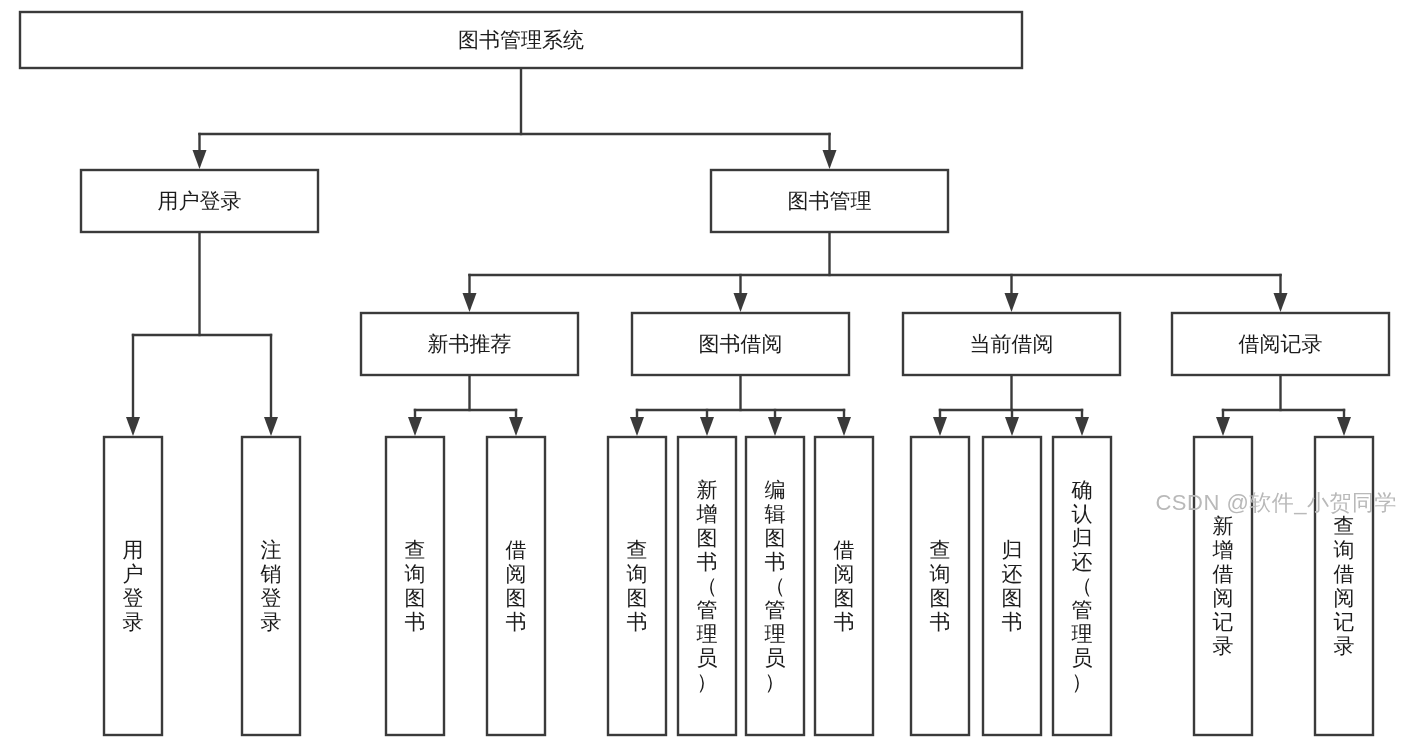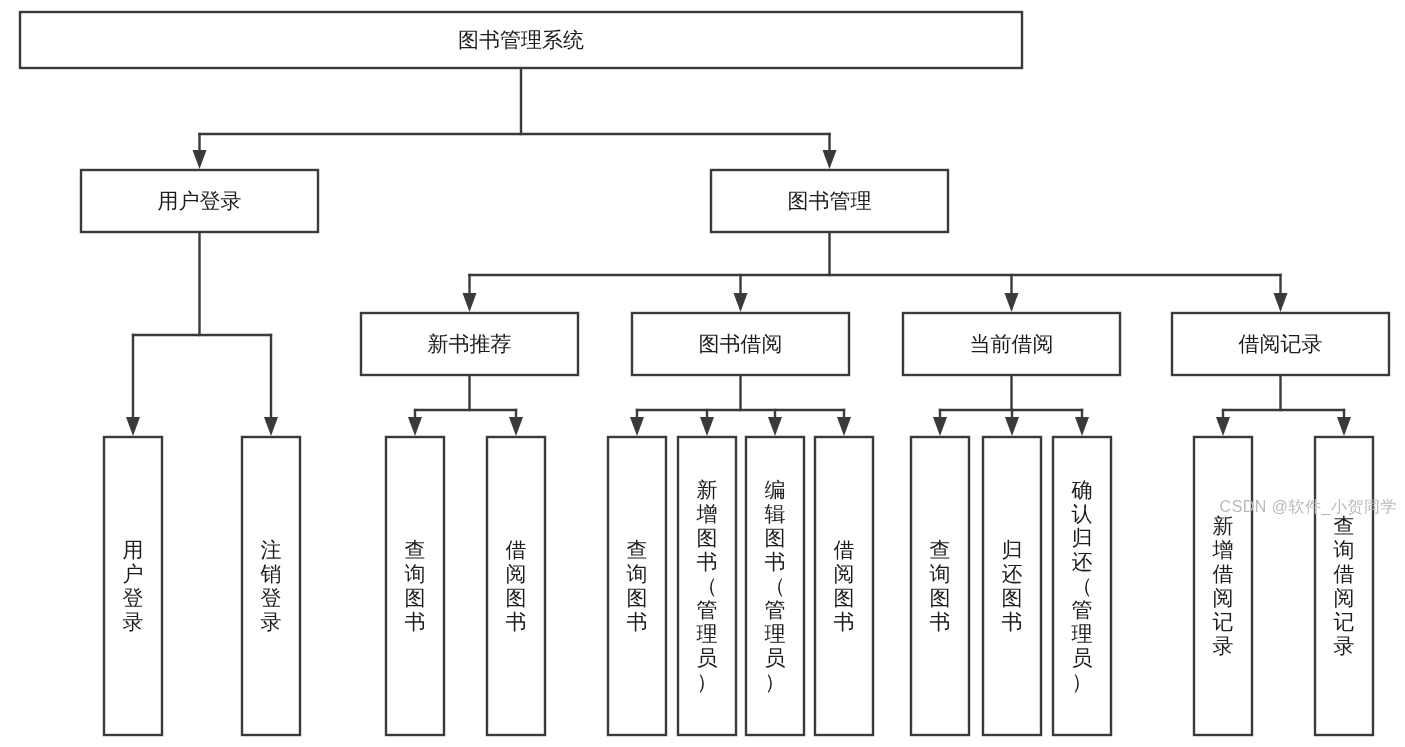--- a/index.html
+++ b/index.html
@@ -53,21 +53,21 @@
     font-family: "Liberation Sans", "DejaVu Sans", sans-serif;
     font-size: 21px;
     fill: #1c1c1c;
     text-anchor: middle;
   }
   .watermark {
     position: absolute;
     right: 8px;
     bottom: 6px;
     font-family: "Liberation Sans", "DejaVu Sans", sans-serif;
-    font-size: 16px;
+    font-size: 22px;
     color: #b9b9b9;
     white-space: nowrap;
     letter-spacing: 0.5px;
     user-select: none;
   }
 </style>
 </head>
 <body>
 
 <div id="diagram-root">

